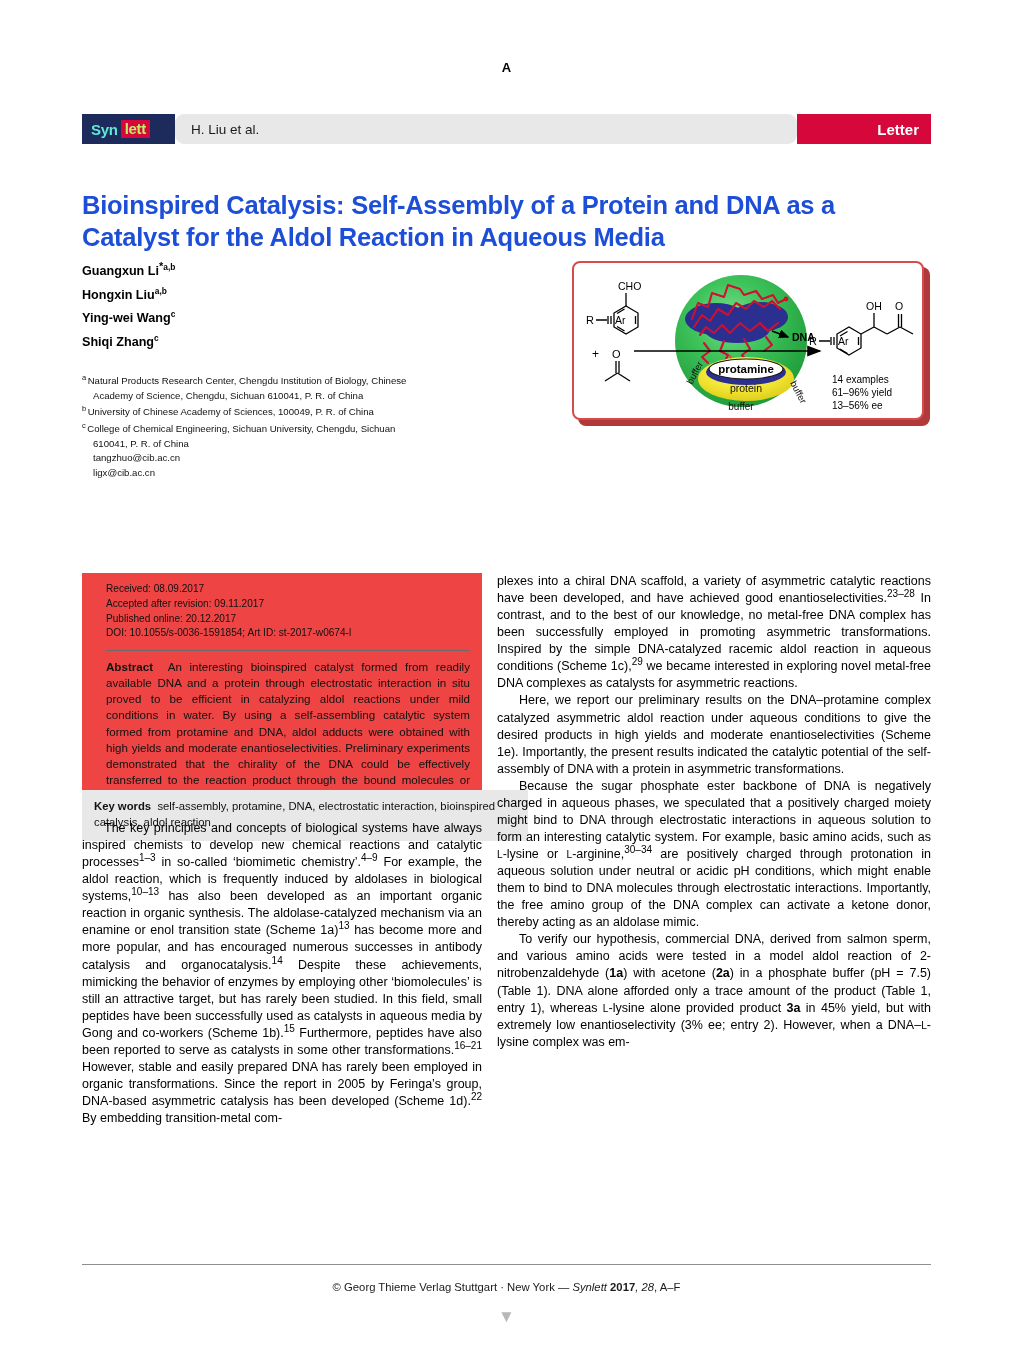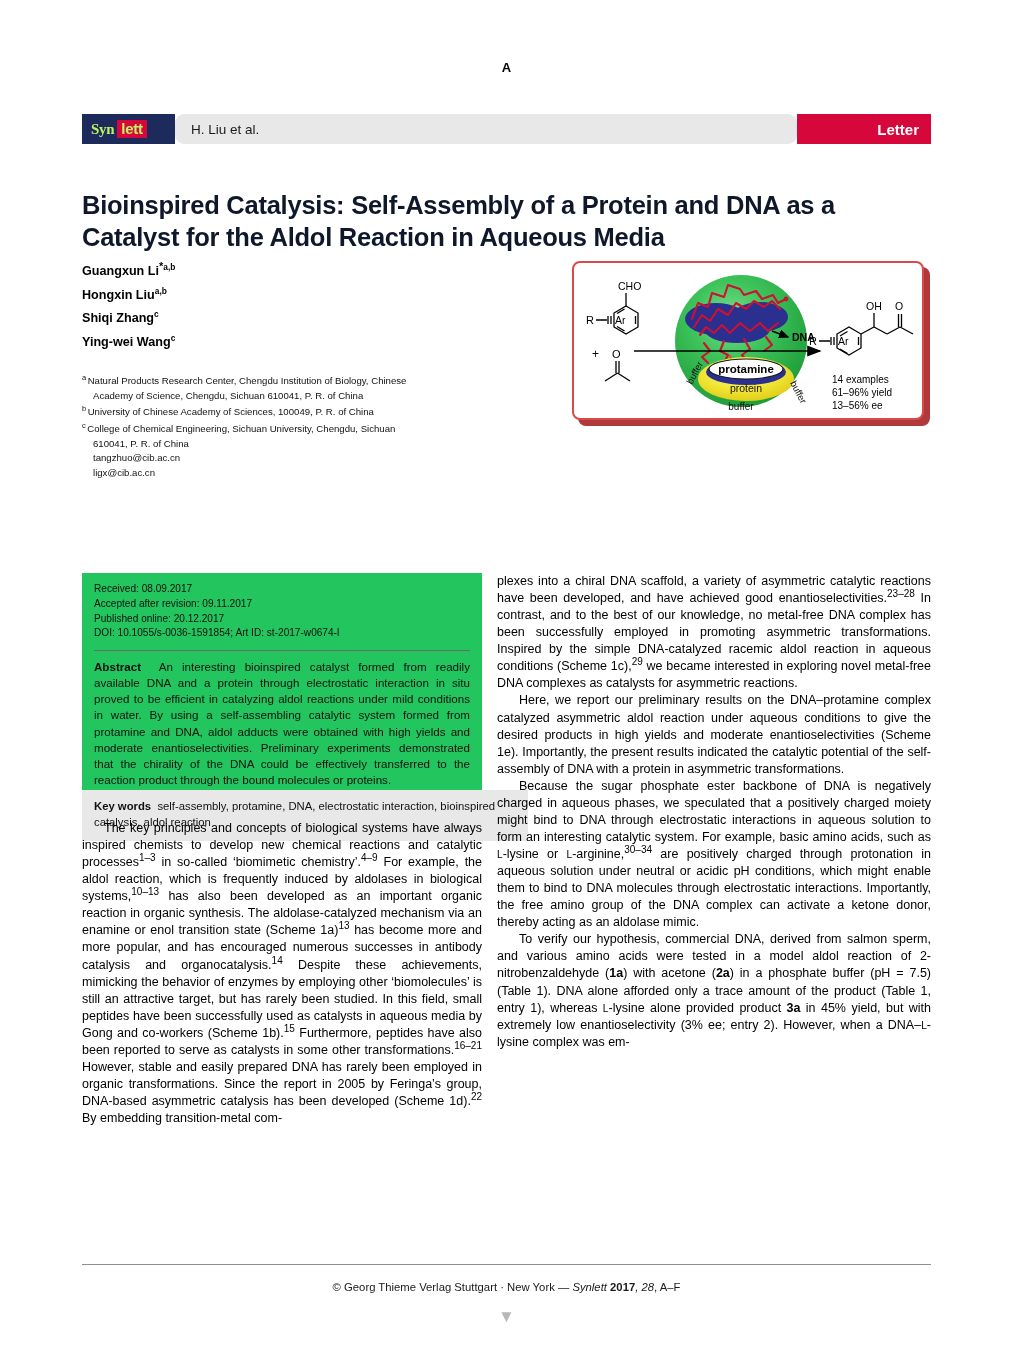--- a/index.html
+++ b/index.html
@@ -38,24 +38,24 @@
     align-items: stretch;
   }
   .logo-block {
     width: 93px;
     background: #1d2b5c;
     display: flex;
     align-items: center;
     padding-left: 9px;
   }
   .logo-syn {
-    color: #bef264;
+    color: #5eead4;
     font-weight: bold;
     font-size: 15px;
-    font-family: Liberation Serif, serif;
+    font-family: Liberation Sans, sans-serif;
     letter-spacing: -0.3px;
   }
   .logo-lett {
     color: #bef264;
     font-weight: bold;
     font-size: 15px;
     background: #d6083b;
     padding: 0px 4px 1px 4px;
     margin-left: 3px;
     letter-spacing: -0.3px;
@@ -85,21 +85,21 @@
   
   .article-title {
     position: absolute;
     top: 172px;
     left: 82px;
     width: 790px;
     font-size: 25.5px;
     font-weight: bold;
     line-height: 1.26;
     letter-spacing: -0.25px;
-    color: #0f172a;
+    color: #1d4ed8;
   }
 
   
   .authors {
     position: absolute;
     top: 258px;
     left: 82px;
     width: 300px;
   }
   .author {
@@ -149,22 +149,22 @@
     border-radius: 8px;
     overflow: hidden;
   }
 
   
   .meta-box {
     position: absolute;
     top: 573px;
     left: 82px;
     width: 400px;
-    background: #22c55e;
-    padding: 9px 12px 11px 12px;
+    background: #ef4444;
+    padding: 9px 12px 11px 24px;
   }
   .meta-line {
     font-size: 10.1px;
     line-height: 1.47;
     color: #111;
   }
   .meta-rule {
     border: 0;
     border-top: 1px solid #6b6b6b;
     margin: 9px 0 8px 0;
@@ -252,22 +252,22 @@
   </div>
   <div class="header-running">H. Liu et al.</div>
   <div class="header-type">Letter</div>
 </div>
 
 <h1 class="article-title">Bioinspired Catalysis: Self-Assembly of a Protein and DNA as a Catalyst for the Aldol Reaction in Aqueous Media</h1>
 
 <div class="authors">
   <div class="author"><span>Guangxun Li</span><span class="star">*</span><sup>a,b</sup></div>
   <div class="author"><span>Hongxin Liu</span><span class="star"></span><sup>a,b</sup></div>
+  <div class="author"><span>Ying-wei Wang</span><span class="star"></span><sup>c</sup></div>
   <div class="author"><span>Shiqi Zhang</span><span class="star"></span><sup>c</sup></div>
-  <div class="author"><span>Ying-wei Wang</span><span class="star"></span><sup>c</sup></div>
 </div>
 
 <div class="affils">
   <div class="affil"><sup>a</sup><span>Natural Products Research Center, Chengdu Institution of Biology, Chinese Academy of Science, Chengdu, Sichuan 610041, P. R. of China</span></div>
   <div class="affil"><sup>b</sup><span>University of Chinese Academy of Sciences, 100049, P. R. of China</span></div>
   <div class="affil"><sup>c</sup><span>College of Chemical Engineering, Sichuan University, Chengdu, Sichuan 610041, P. R. of China</span></div>
   <div class="email">tangzhuo@cib.ac.cn</div>
   <div class="email">ligx@cib.ac.cn</div>
 </div>
 

